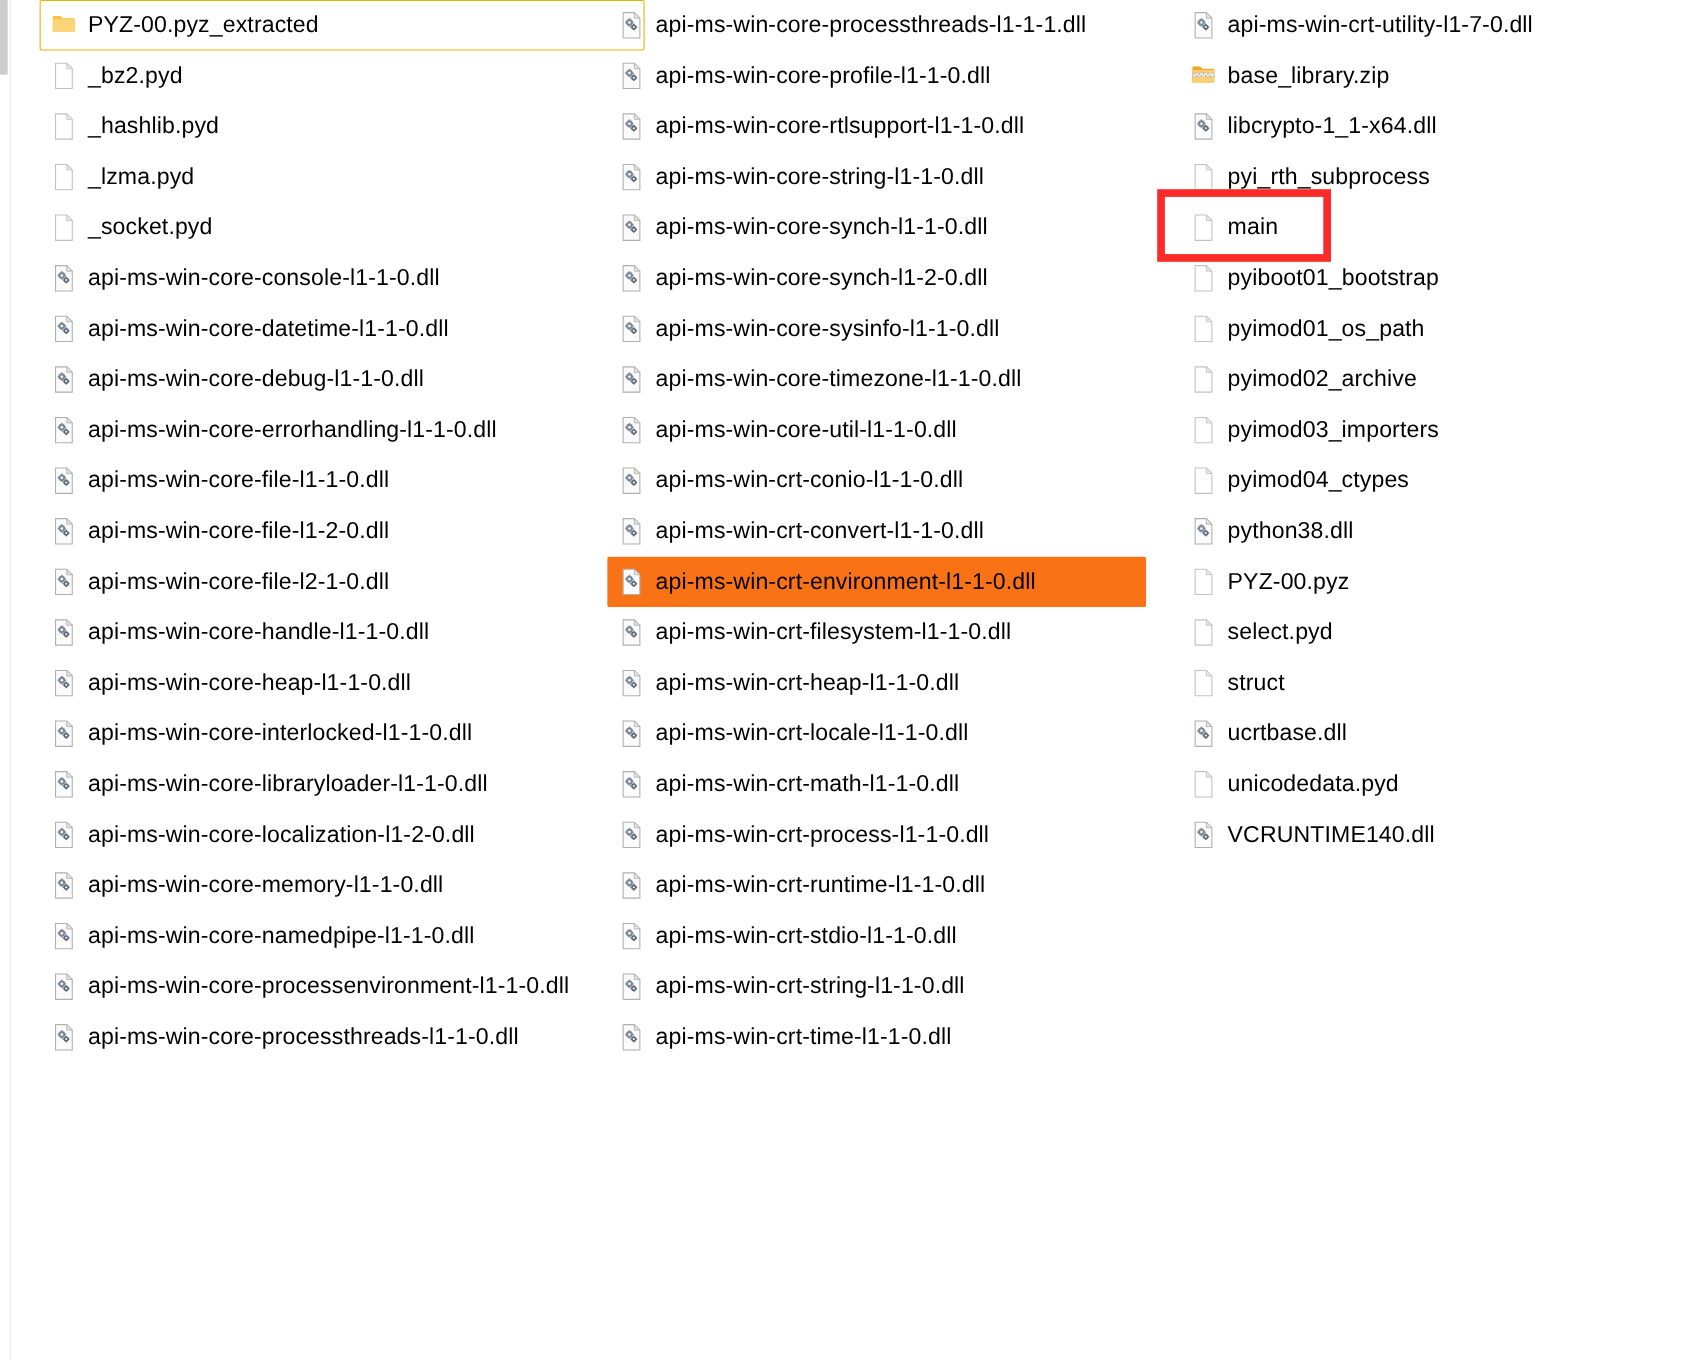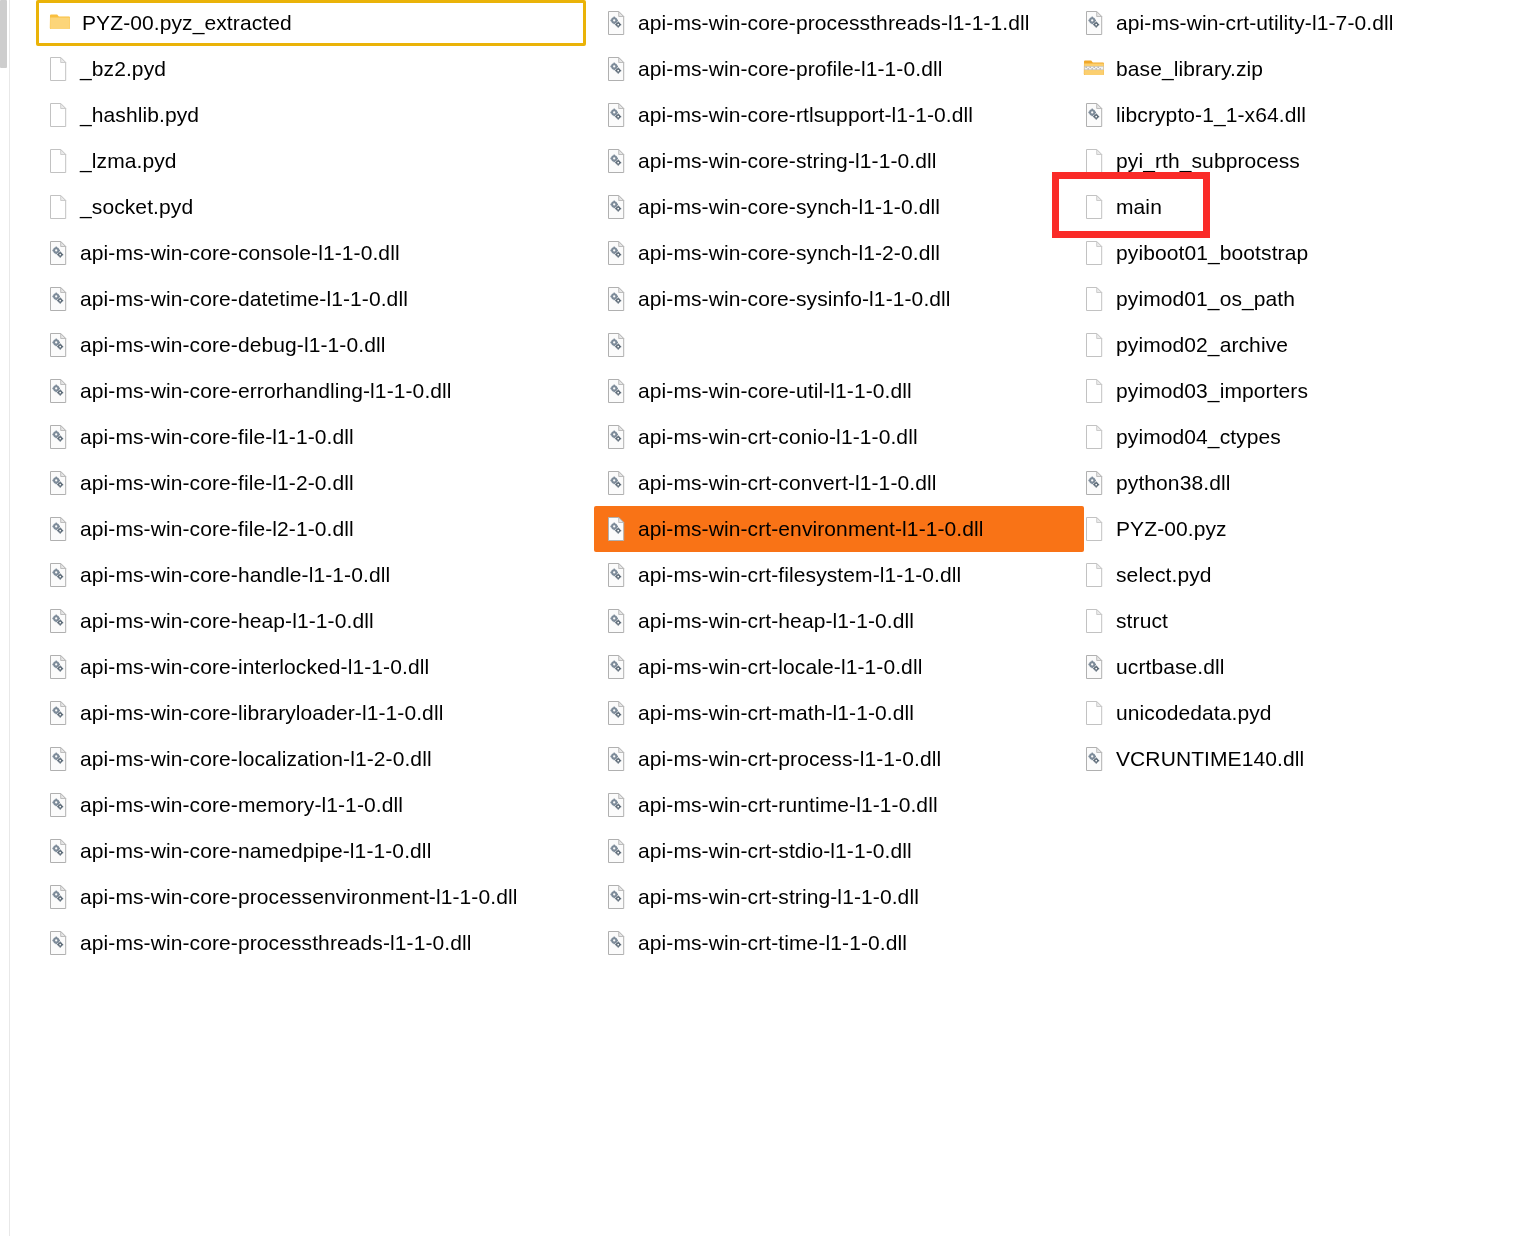--- a/index.html
+++ b/index.html
@@ -43,38 +43,38 @@
     top: 0;
     width: 1527px;
     height: 1236px;
   }
 
   .column {
     position: absolute;
     top: 0;
   }
   #col-0 { left: 26px;  width: 550px; }
-  #col-1 { left: 584px; width: 490px; }
+  #col-1 { left: 542px; width: 490px; }
   #col-2 { left: 1062px; width: 460px; }
 
   .file-row {
     position: relative;
     height: 46px;
     display: flex;
     align-items: center;
     padding-left: 10px;
     box-sizing: border-box;
     border: 1px solid transparent;
     border-radius: 2px;
   }
   .file-row.selected {
     background: #f97316;
   }
   .file-row.focused {
-    border: 3px solid #eab308;
+    border: 1px solid #eab308;
     background: #ffffff;
   }
 
   .icon-wrap {
     width: 22px;
     height: 26px;
     flex: 0 0 22px;
     margin-right: 11px;
     display: block;
     position: relative;
@@ -748,20 +748,21 @@
             <g fill="#5f6d7a">
               <circle cx="13.2" cy="14.6" r="2.4"></circle>
               <circle cx="13.2" cy="14.6" r="0.9" fill="#fbfbfb"></circle>
               <rect x="12.6" y="11.6" width="1.3" height="1.3"></rect>
               <rect x="12.6" y="16.3" width="1.3" height="1.3"></rect>
               <rect x="10.2" y="14" width="1.3" height="1.3"></rect>
               <rect x="14.9" y="14" width="1.3" height="1.3"></rect>
             </g>
           </svg>
         </span>
+        <span class="file-label">api-ms-win-core-timezone-l1-1-0.dll</span>
       </div>
       <div class="file-row">
         <span class="icon-wrap">
           <svg width="22" height="26" viewBox="0 0 22 26">
             <path d="M3.5 1.5 h10.2 l5 5 v18 h-15.2 z" fill="#fbfbfb" stroke="#b0b0b0" stroke-width="1"></path>
             <path d="M13.7 1.5 v5 h5 z" fill="#e6e6e6" stroke="#b0b0b0" stroke-width="0.8"></path>
             <g fill="#7d8b99">
               <circle cx="9.2" cy="10.4" r="3.1"></circle>
               <circle cx="9.2" cy="10.4" r="1.15" fill="#fbfbfb"></circle>
               <rect x="8.5" y="6.6" width="1.5" height="1.6"></rect>

